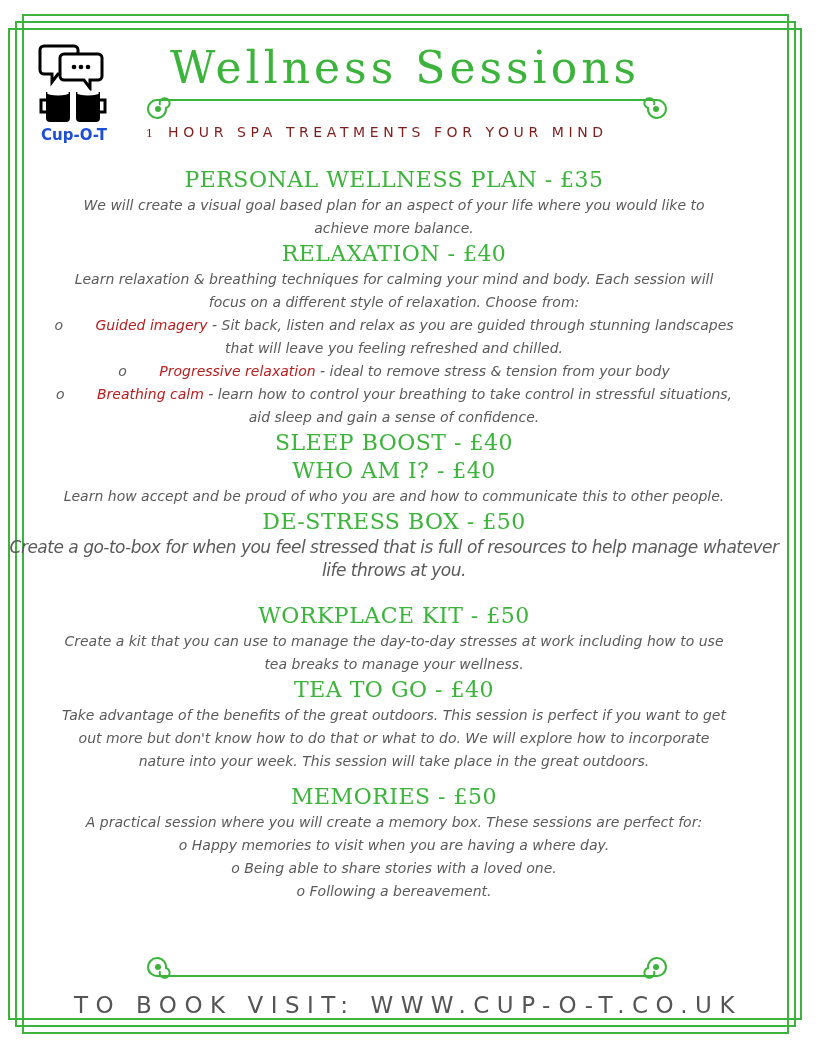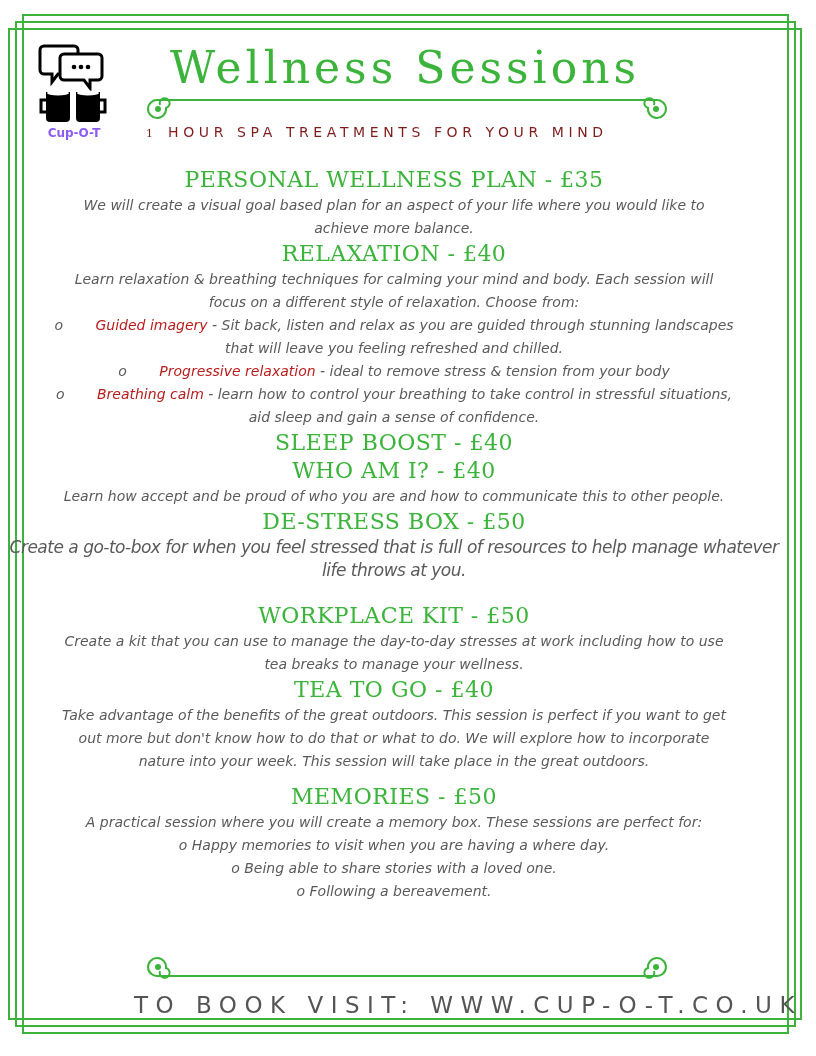--- a/index.html
+++ b/index.html
@@ -1,35 +1,35 @@
 <!DOCTYPE html>
 <html><head>
 <meta charset="utf-8">
 <style>
   html, body { margin:0; padding:0; background:#ffffff; }
   body { width:816px; height:1056px; position:relative; overflow:hidden; }
   .frame { position:absolute; left:0; top:0; width:816px; height:1056px; pointer-events:none; }
   .logo { position:absolute; left:36px; top:42px; width:76px; height:104px; }
   .logo-text { position:absolute; left:0; top:84px; width:76px; text-align:center;
-    font-family:"DejaVu Sans", sans-serif; font-weight:bold; font-size:12px; color:#8b5cf6; }
+    font-family:"DejaVu Sans", sans-serif; font-weight:bold; font-size:15px; color:#1d4ed8; }
   .title { position:absolute; left:130px; top:38px; width:550px; text-align:center;
     font-family:"DejaVu Serif", serif; font-size:44px; letter-spacing:4px; color:#3cb43c; line-height:60px; }
   .scroll-top { position:absolute; left:146px; top:96px; width:522px; height:26px; }
   .subtitle { position:absolute; left:146px; top:124px; width:530px;
     font-family:"DejaVu Sans", sans-serif; font-size:14px; letter-spacing:4.6px; color:#7f1d1d; white-space:nowrap; }
   .subtitle .num { font-family:"DejaVu Serif", serif; font-size:11px; letter-spacing:6px; }
   .sessions { position:absolute; left:0; top:166px; width:788px; text-align:center; }
   .s-head { font-family:"DejaVu Serif", serif; font-size:22px; color:#3cb43c; line-height:28px; margin:0; letter-spacing:0.5px; }
   .s-body { font-family:"DejaVu Sans", sans-serif; font-style:italic; font-size:14px; color:#5a5a5a; line-height:23px; margin:0; }
   .s-body.condensed { font-size:17px; letter-spacing:-0.5px; }
   .hl { color:#b91c1c;margin-left:28px; }
   .gap { height:20px; }
   .gap2 { height:10px; }
   .scroll-bottom { position:absolute; left:146px; top:954px; width:522px; height:26px; }
-  .footer { position:absolute; left:14px; top:992px; width:788px; text-align:right;
+  .footer { position:absolute; left:14px; top:992px; width:788px; text-align:center;
     font-family:"DejaVu Sans", sans-serif; font-size:23px; letter-spacing:7.5px; color:#555; }
 </style>
 </head>
 <body>
 
 <svg class="frame" viewBox="0 0 816 1056" xmlns="http://www.w3.org/2000/svg">
   <g fill="none" stroke="#3cb43c" stroke-width="2">
     <rect x="23" y="15" width="765" height="1018"></rect>
     <rect x="16" y="22" width="779" height="1004"></rect>
     <rect x="9" y="29" width="792" height="990"></rect>

